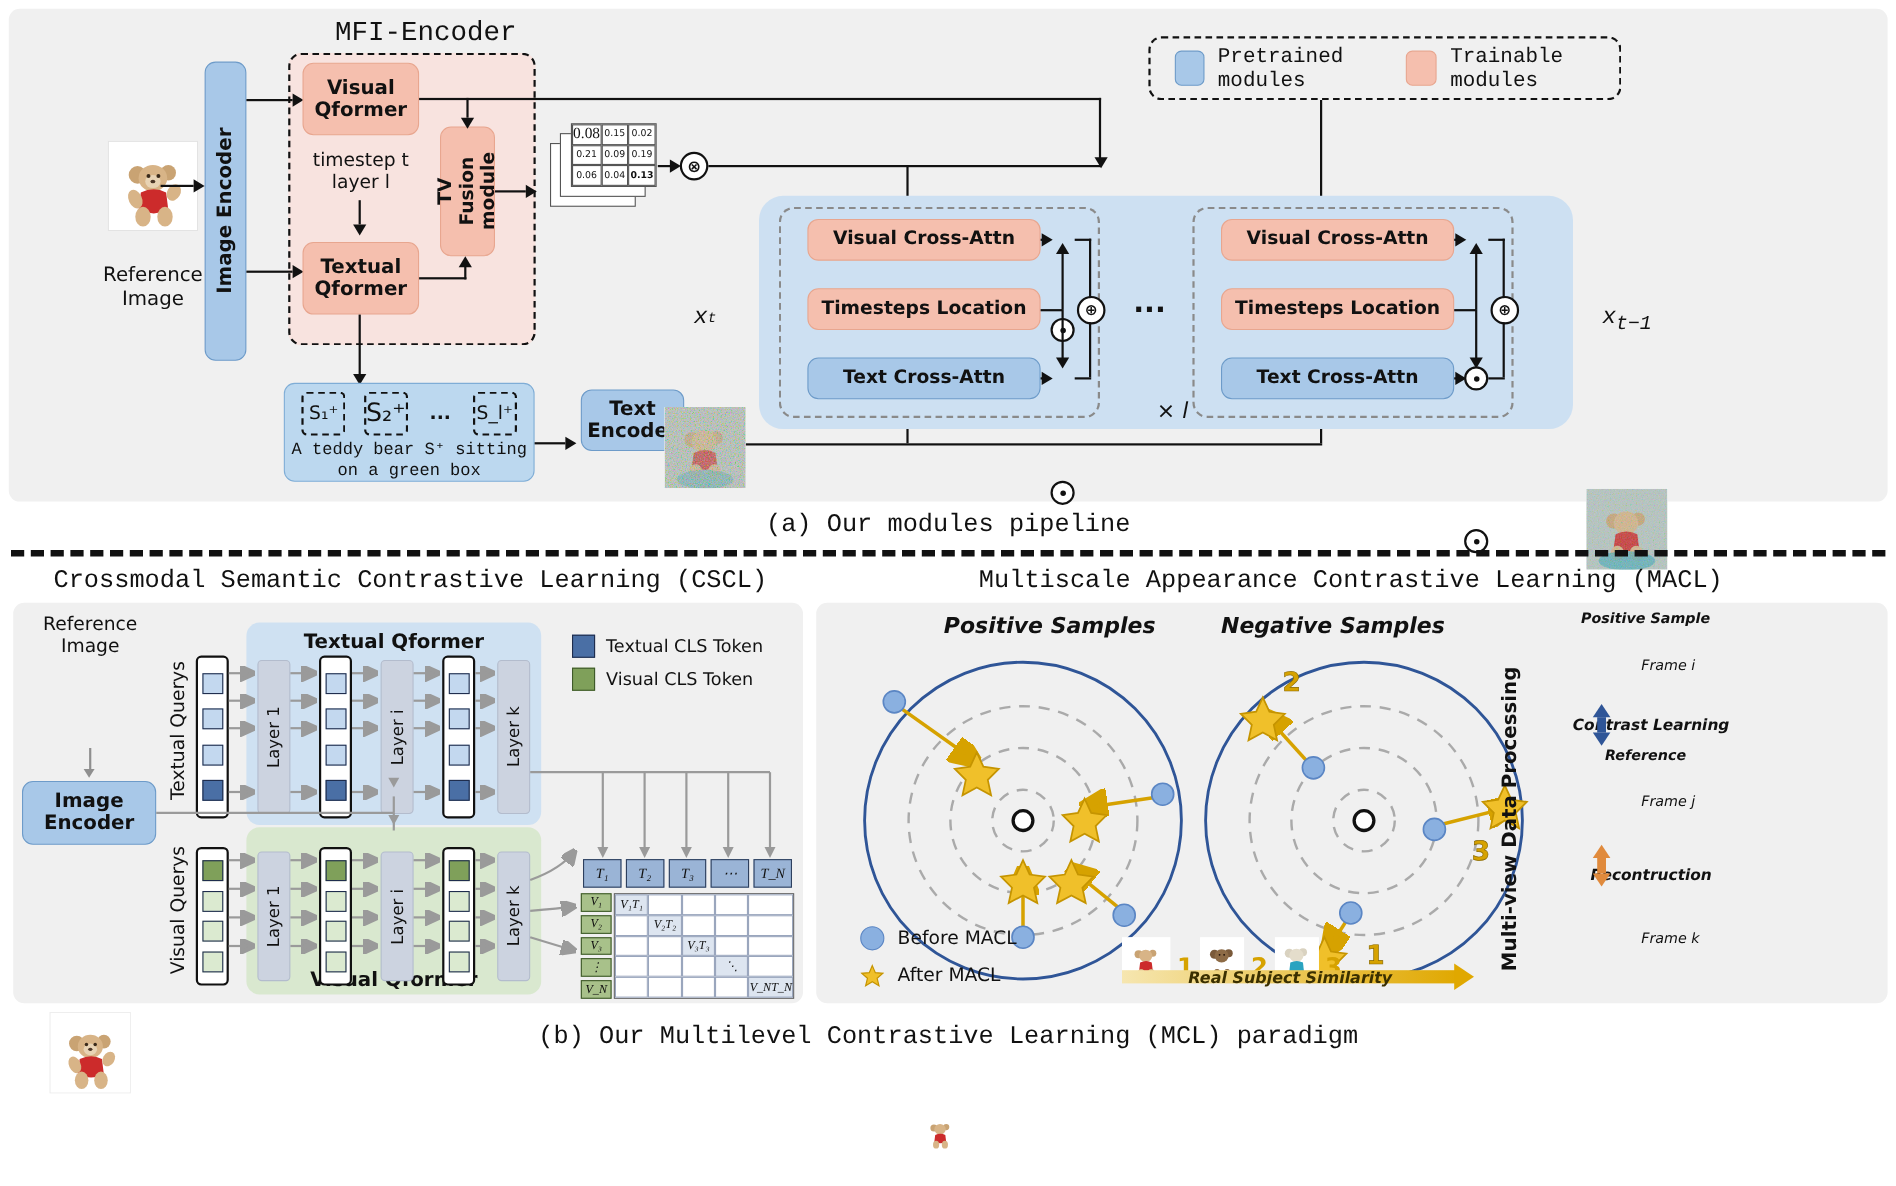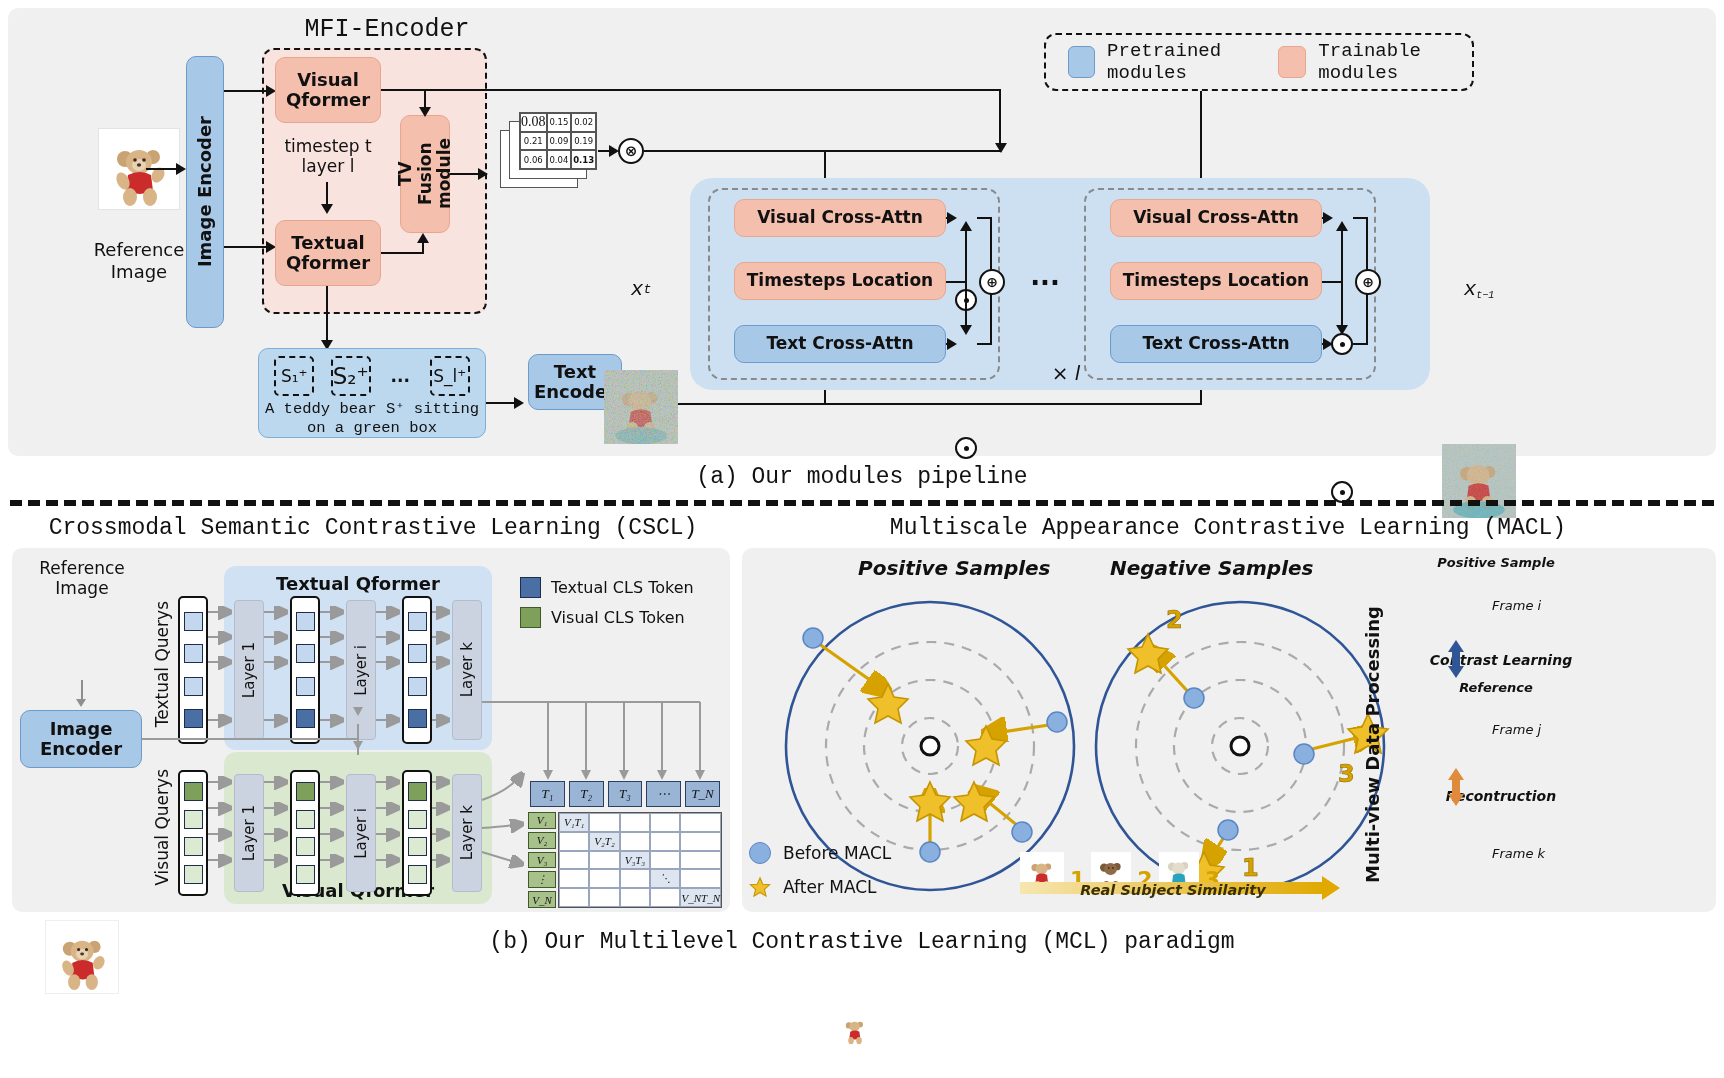--- a/index.html
+++ b/index.html
@@ -288,21 +288,21 @@
       <ellipse cx="12" cy="-14" rx="7" ry="7" fill="#c9a373"></ellipse>
       <ellipse cx="-1" cy="-10" rx="13" ry="12" fill="#d8b487"></ellipse>
       <path d="M-12 2 q12 -6 23 0 l2 15 q-13 6 -27 0 z" fill="#cc2b2b"></path>
       <ellipse cx="-10" cy="22" rx="7" ry="8" fill="#d8b487"></ellipse>
       <ellipse cx="10" cy="22" rx="7" ry="8" fill="#d8b487"></ellipse>
       <ellipse cx="0" cy="30" rx="30" ry="10" fill="#3fa9bb" opacity="0.7"></ellipse>
     </g>
     <rect width="74" height="74" filter="url(#nz2)" opacity="0.35"></rect>
   </svg>
 </div>
-<div class="abs ctr serif" style="left:1432px;top:276px;width:94px;height:26px;font-size:21px;font-style:italic;">x<sub style="font-size:10px;margin-top:12px;">t−1</sub></div>
+<div class="abs ctr serif" style="left:1432px;top:276px;width:94px;height:26px;font-size:21px;font-style:italic;">x<sub style="font-size:18px;margin-top:12px;">t−1</sub></div>
 
 <div class="abs dash" style="left:1044px;top:33px;width:430px;height:58px;background:#f0f0f0;"></div>
 <div class="abs" style="left:1068px;top:46px;width:200px;height:32px;display:flex;align-items:center;gap:12px;">
   <span style="width:32px;height:30px;border-radius:6px;background:#a8c8e8;border:1.5px solid #6d9bc9;display:inline-block;"></span>
   <span class="serif" style="font-size:19px;">Pretrained modules</span>
 </div>
 <div class="abs" style="left:1278px;top:46px;width:200px;height:32px;display:flex;align-items:center;gap:12px;">
   <span style="width:32px;height:30px;border-radius:6px;background:#f5bfae;border:1.5px solid #e8a68f;display:inline-block;"></span>
   <span class="serif" style="font-size:19px;">Trainable modules</span>
 </div>
@@ -627,21 +627,21 @@
       <circle cx="138" cy="244" r="10"></circle>
       <circle cx="214" cy="168" r="10"></circle>
   </g>
   <g font-family="DejaVu Sans" font-size="24" font-weight="700" fill="#d6a200" stroke="#8a6a00" stroke-width="0.6">
     <text x="76" y="42">2</text>
       <text x="152" y="290">1</text>
       <text x="248" y="196">3</text>
   </g>
 </svg>
 
-<div class="abs" style="left:749px;top:836px;width:190px;height:70px;">
+<div class="abs" style="left:782px;top:836px;width:190px;height:70px;">
   <div style="display:flex;align-items:center;gap:12px;height:34px;">
     <span style="width:20px;height:20px;border-radius:50%;background:#8ab0e0;border:1.6px solid #5b86c4;display:inline-block;"></span>
     <span style="font-size:17px;">Before MACL</span>
   </div>
   <div style="display:flex;align-items:center;gap:12px;height:34px;">
     <span style="width:22px;height:22px;display:inline-block;">
       <svg width="22" height="22" viewBox="0 0 24 24">
           <path d="M12 2 l3 7 7.5 .6 -5.7 5 1.8 7.4 -6.6 -4 -6.6 4 1.8 -7.4 -5.7 -5 7.5 -.6 z" fill="#f0c02a" stroke="#c59400" stroke-width="1.2"></path>
         </svg>
     </span>

